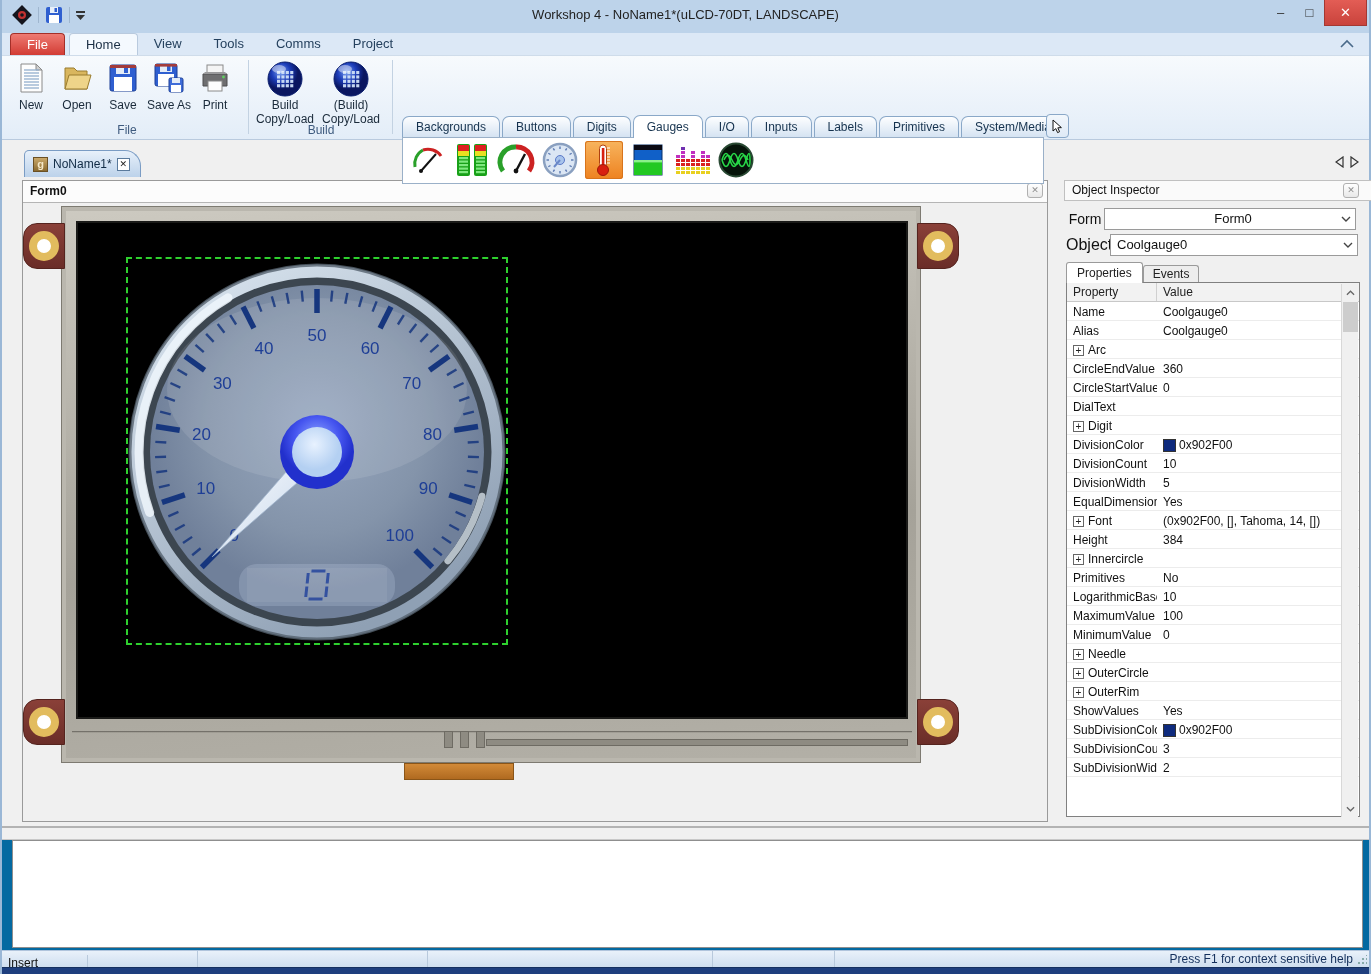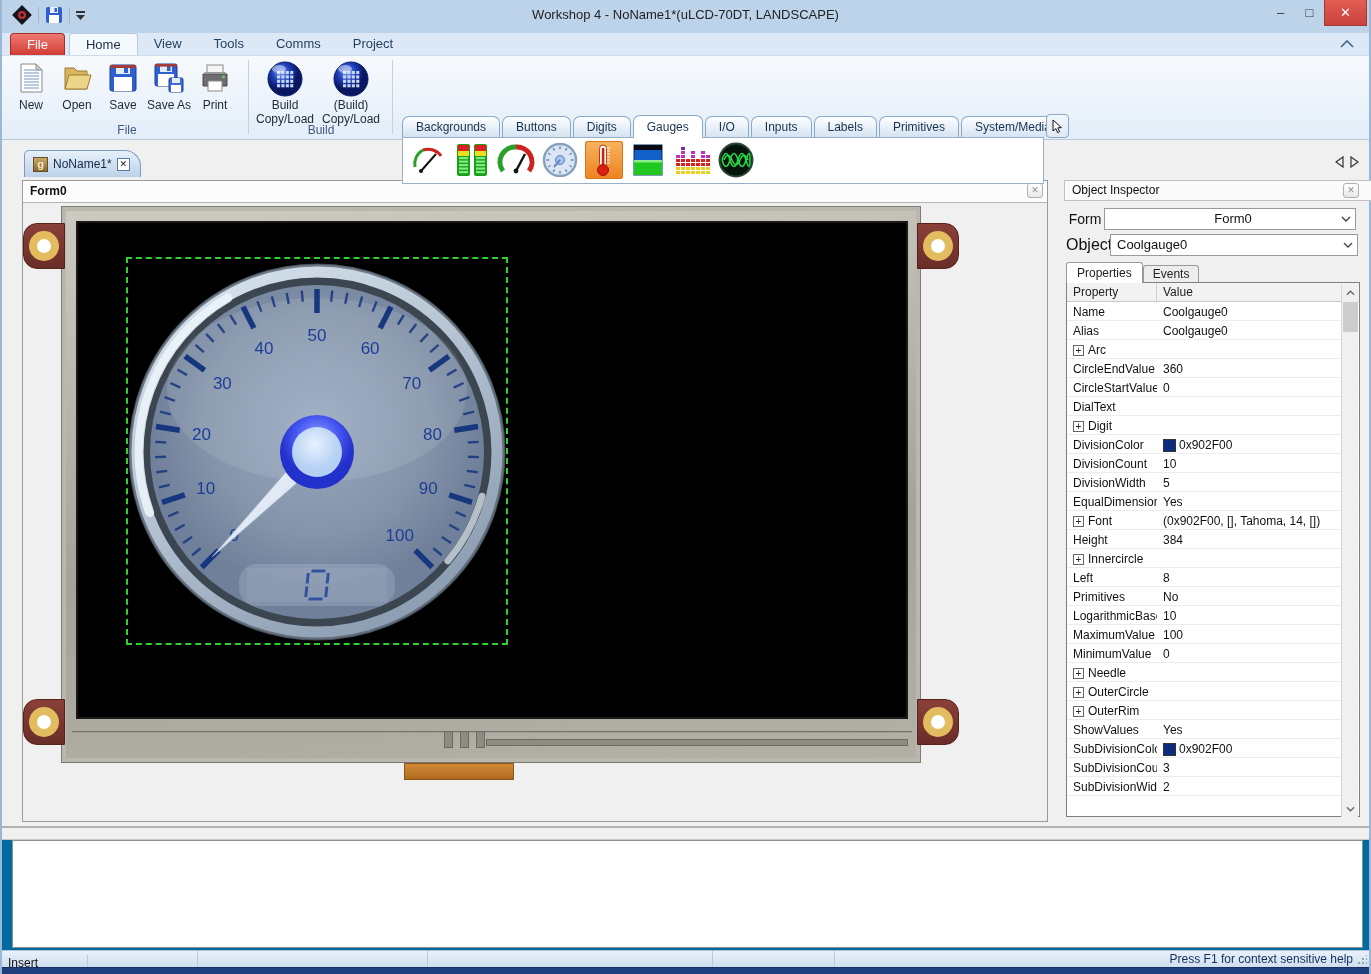--- a/index.html
+++ b/index.html
@@ -686,24 +686,20 @@
             </div>
             <div class="pg-row">
               <div class="c1">Height</div>
               <div class="c2">384</div>
             </div>
             <div class="pg-row">
               <div class="c1"><span class="expbox">+</span>Innercircle</div>
               <div class="c2"></div>
             </div>
             <div class="pg-row">
-              <div class="c1">Left</div>
-              <div class="c2">8</div>
-            </div>
-            <div class="pg-row">
               <div class="c1">Primitives</div>
               <div class="c2">No</div>
             </div>
             <div class="pg-row">
               <div class="c1">LogarithmicBase</div>
               <div class="c2">10</div>
             </div>
             <div class="pg-row">
               <div class="c1">MaximumValue</div>
               <div class="c2">100</div>

